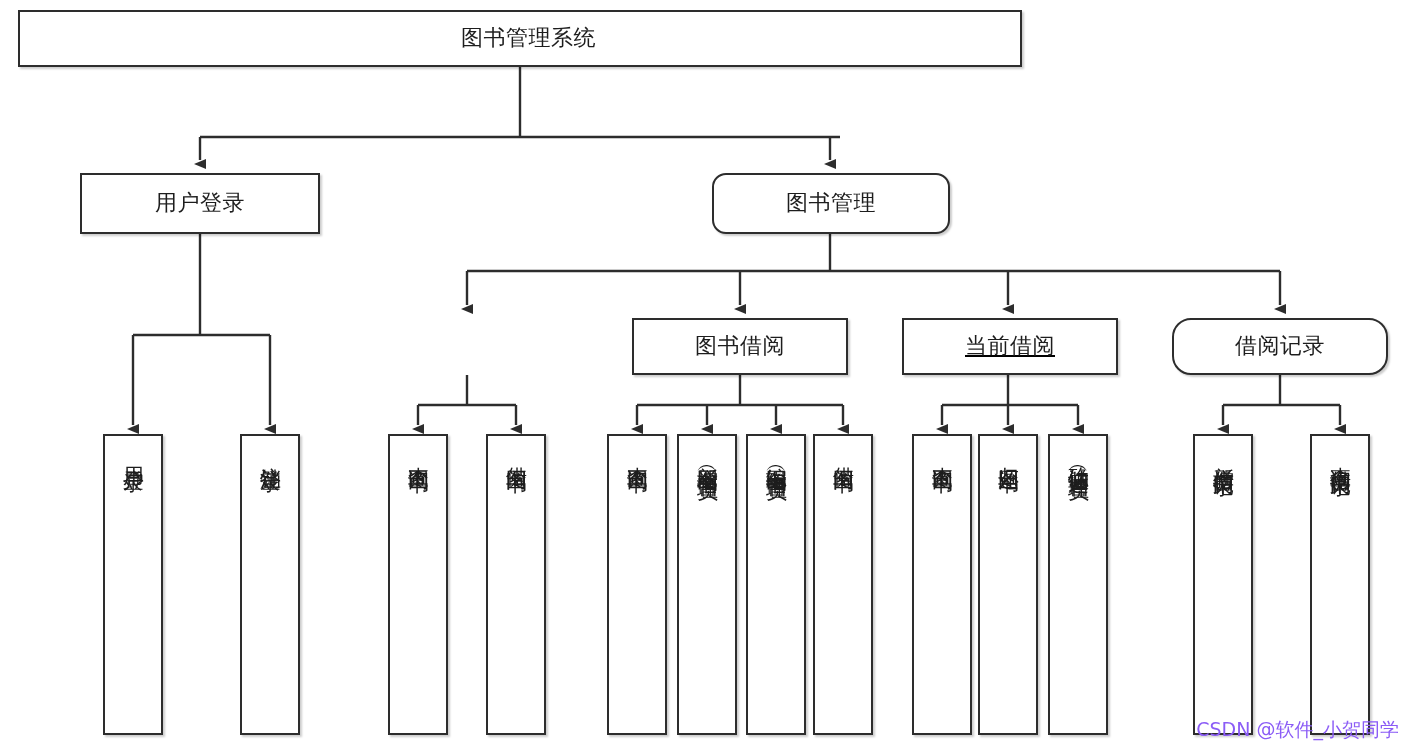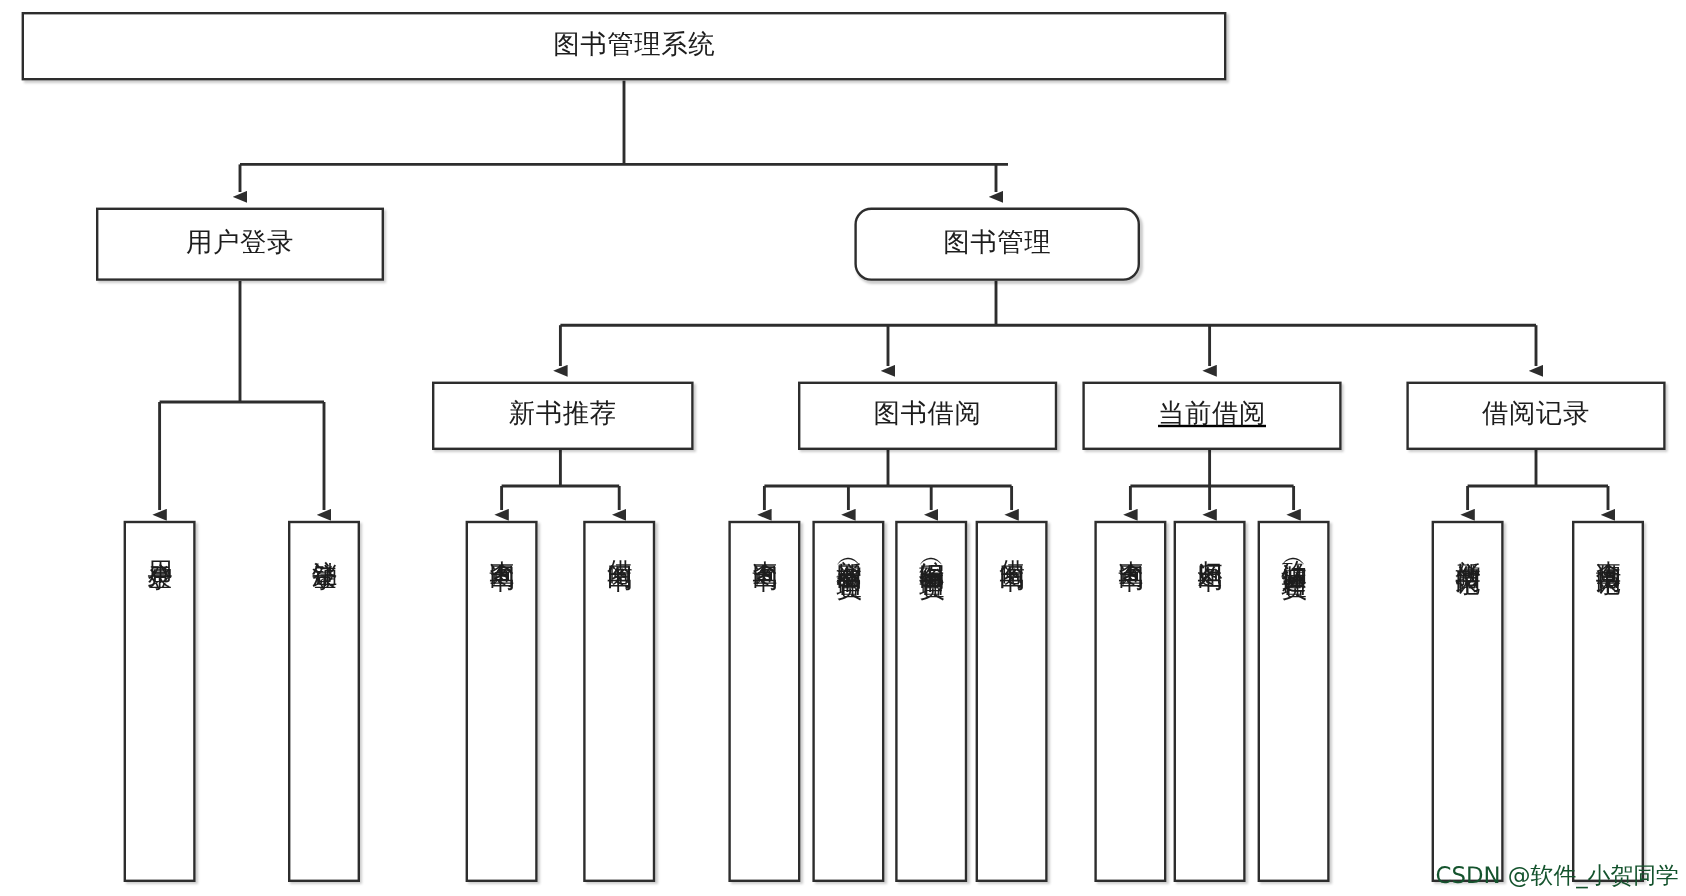--- a/index.html
+++ b/index.html
@@ -62,21 +62,21 @@
     text-orientation: upright;
     line-height: 1.0;
     letter-spacing: 2px;
     white-space: nowrap;
   }
   .watermark {
     position: absolute;
     right: 6px;
     bottom: 4px;
     font-size: 19px;
-    color: #14532d;
+    color: #8b5cf6;
     z-index: 5;
     white-space: nowrap;
     font-family: "DejaVu Sans", "Liberation Sans", sans-serif;
   }
 </style>
 </head>
 <body>
 
 <div id="canvas">
 
@@ -134,30 +134,27 @@
     <span class="label">图书管理系统</span>
   </div>
 
   <div class="node horiz" style="left:80px; top:173px; width:240px; height:61px;">
     <span class="label">用户登录</span>
   </div>
   <div class="node horiz" style="left:712px; top:173px; width:238px; height:61px;border-radius:14px;">
     <span class="label">图书管理</span>
   </div>
 
-  <div class="node horiz" style="left:360px; top:318px; width:218px; height:57px;">
-    <span class="label">新书推荐</span>
-  </div>
-  <div class="node horiz" style="left:665px; top:318px; width:216px; height:57px;">
+  <div class="node horiz" style="left:632px; top:318px; width:216px; height:57px;">
     <span class="label">图书借阅</span>
   </div>
   <div class="node horiz" style="left:902px; top:318px; width:216px; height:57px;text-decoration:underline;">
     <span class="label">当前借阅</span>
   </div>
-  <div class="node horiz" style="left:1172px; top:318px; width:216px; height:57px;">
+  <div class="node horiz" style="left:1172px; top:318px; width:216px; height:57px;border-radius:19px;">
     <span class="label">借阅记录</span>
   </div>
 
   <div class="node vert" style="left:103px; top:434px; width:60px; height:301px;">
     <span class="label">用户登录</span>
   </div>
   <div class="node vert" style="left:240px; top:434px; width:60px; height:301px;">
     <span class="label">注销登录</span>
   </div>
 

